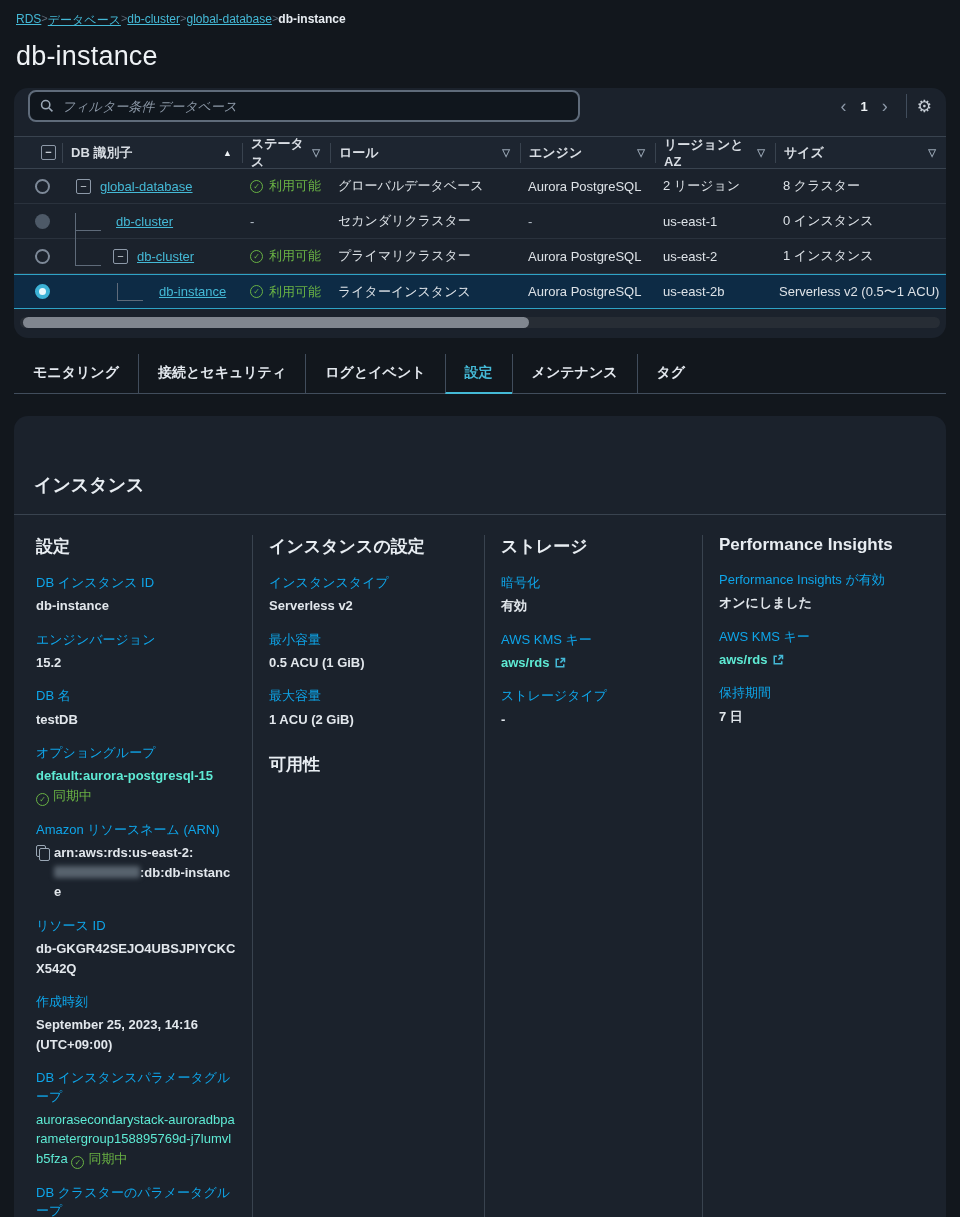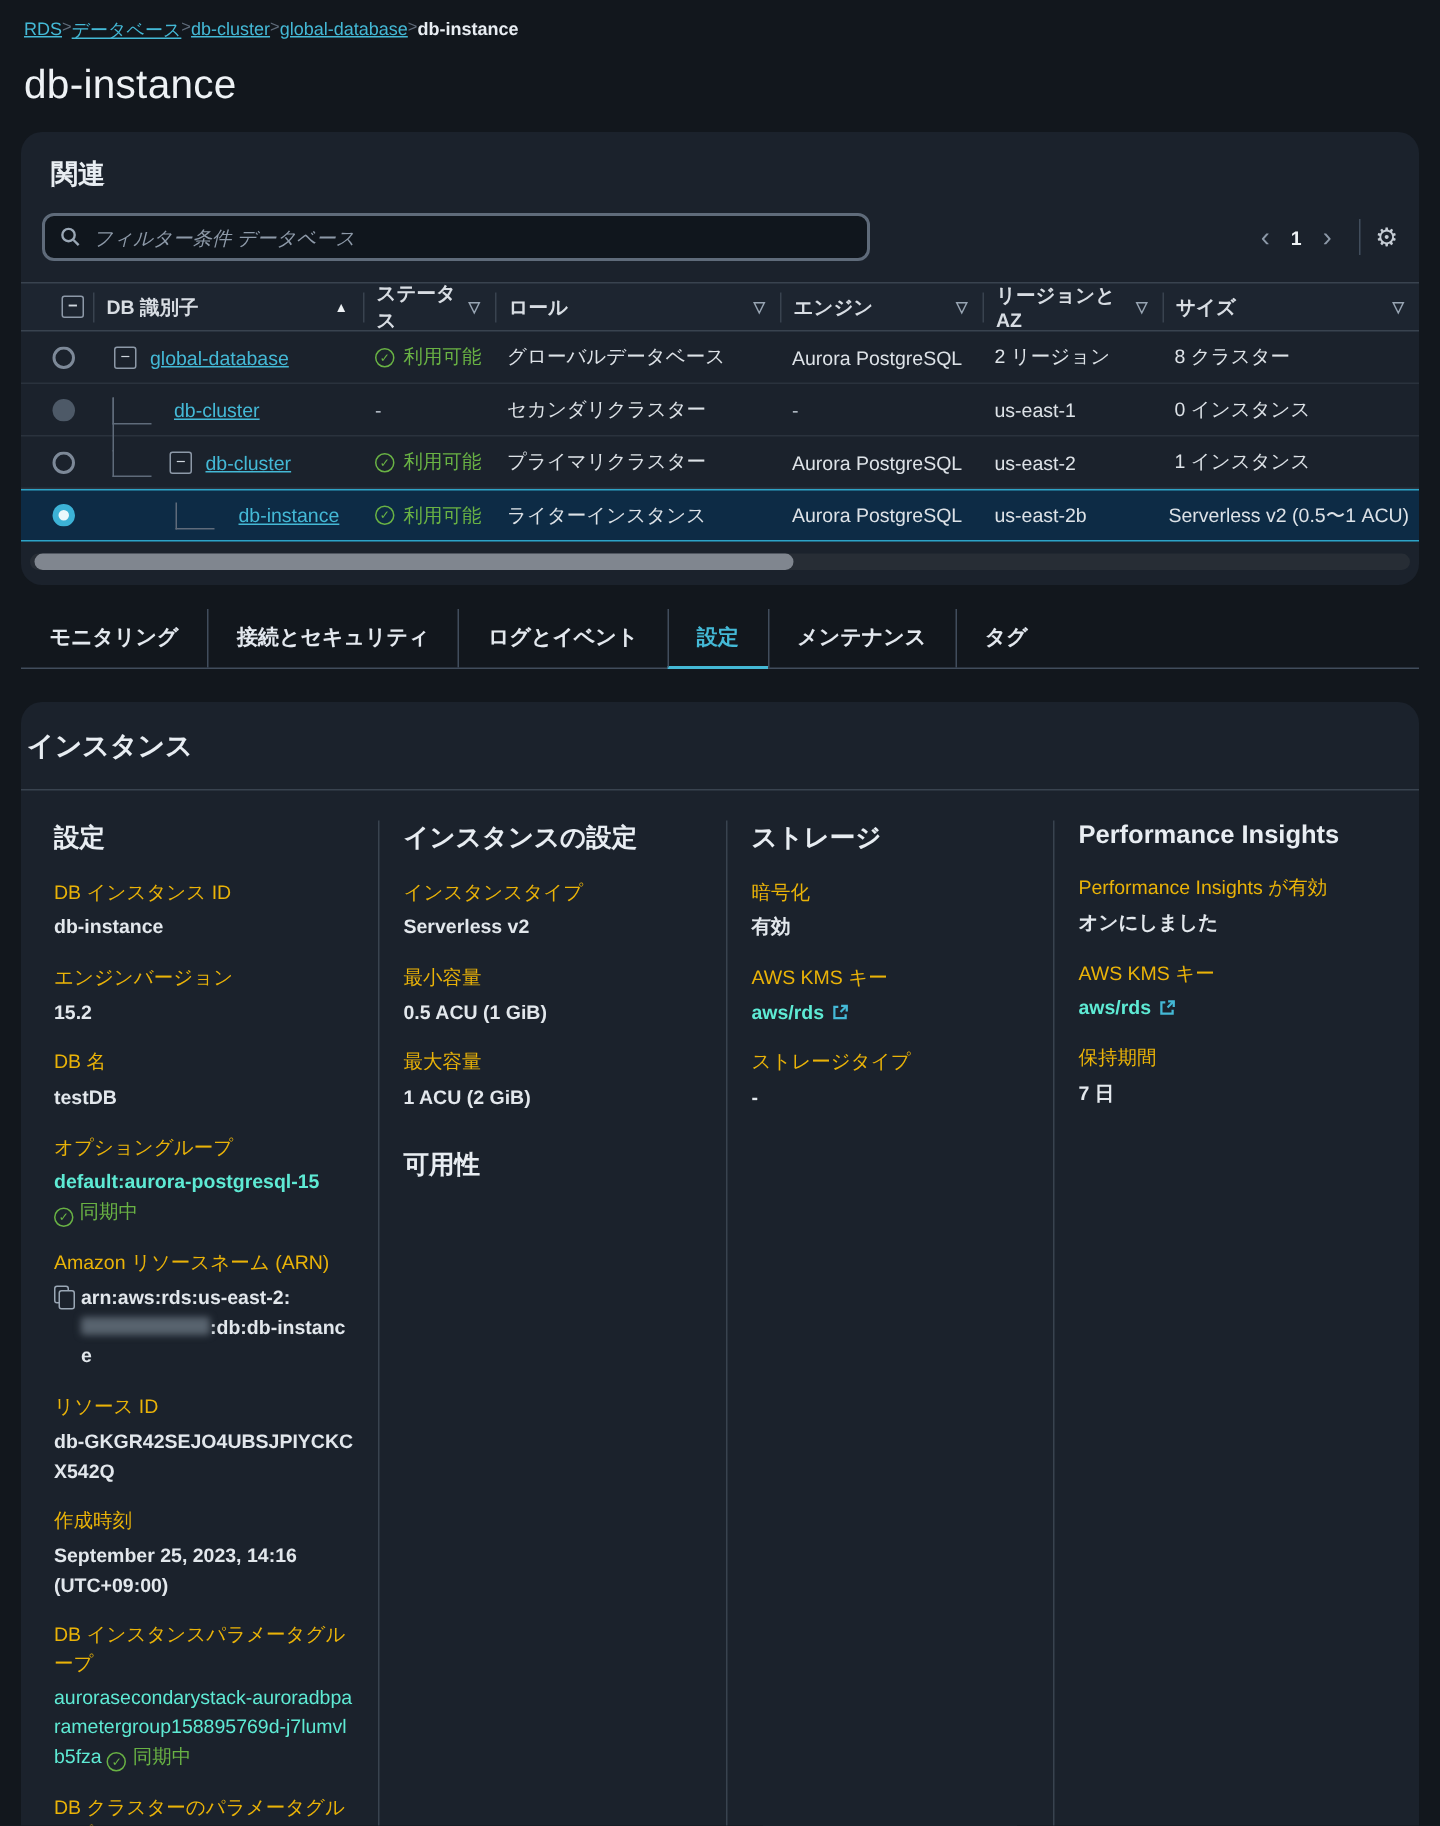--- a/index.html
+++ b/index.html
@@ -84,28 +84,28 @@
   .hscroll-thumb { position:absolute; left:3px; top:0; height:11px; width:55%; background:#80868f; border-radius:6px; cursor:grab; }
 
   
   .tabs { display:flex; border-bottom:1px solid #414d5c; margin-top:16px; }
   .tab { padding:10px 19px; font-size:14px; font-weight:bold; color:#e3e8ee; cursor:pointer; }
   .tab + .tab { border-left:1px solid #414d5c; }
   .tab.active { color:#44b9d6; border-bottom:2px solid #44b9d6; margin-bottom:-1px; }
 
   
   .panel { margin-top:22px; }
-  .panel-head { padding:17px 4px; border-bottom:1px solid #39434f; }
+  .panel-head { padding:17px 20px; border-bottom:1px solid #39434f;margin-top:40px; }
   .panel-body { display:grid; grid-template-columns:238px 232px 218px 1fr; padding:20px 0 26px; }
   .pcol { padding:0 16px 0 22px; }
   .pcol + .pcol { border-left:1px solid #39434f; padding-left:16px; }
   .col-title { font-size:17px; font-weight:bold; color:#e8edf2; margin-bottom:16px; }
   .sec-title { font-size:17px; font-weight:bold; color:#e8edf2; margin:24px 0 16px; }
   .field { margin-bottom:15px; }
-  .lbl { color:#eab308; margin-bottom:4px; line-height:1.4; }
+  .lbl { color:#0ea5e9; margin-bottom:4px; line-height:1.4; }
   .val { color:#e2e7ec; font-weight:bold; line-height:1.5; word-break:break-word; }
   .dlink { color:#5eead4; font-weight:bold; cursor:pointer; word-break:break-all; line-height:1.5; }
   .sync { color:#69b244; font-weight:normal; white-space:nowrap; }
   .sync .chk { margin-right:4px; vertical-align:-2px; }
   .arn-val { display:flex; gap:8px; align-items:flex-start; }
   .copy-icon { position:relative; display:inline-block; width:10px; height:12px;
     border:1.5px solid #9aa7b5; border-radius:2px; margin-top:2px; flex:0 0 auto; cursor:pointer; }
   .copy-icon::before { content:""; position:absolute; left:2px; top:2px; width:9px; height:11px;
     background:#1b222c; border:1.5px solid #9aa7b5; border-radius:2px; }
   .blurred { display:inline-block; width:86px; height:12px; background:#58636e;
@@ -127,23 +127,20 @@
     <span class="crumb">global-database</span>
     <span class="crumb-sep">&gt;</span>
     <span class="crumb-current">db-instance</span>
   </nav>
 
   <div class="title-row">
     <h1 class="page-title">db-instance</h1>
   </div>
 
   <section class="card">
-    <div class="card-head">
-      <span class="card-title">関連</span>
-    </div>
     <div class="toolbar">
       <div class="search-box">
         <svg width="14" height="14" viewBox="0 0 16 16">
           <circle cx="6.5" cy="6.5" r="4.7" fill="none" stroke="#9aa7b5" stroke-width="1.8"></circle>
           <line x1="10.3" y1="10.3" x2="14.2" y2="14.2" stroke="#9aa7b5" stroke-width="1.8"></line>
         </svg>
         <input class="search-input" type="text" placeholder="フィルター条件 データベース" style="">
       </div>
       <div class="pager">
         <button class="pg-btn">‹</button>

